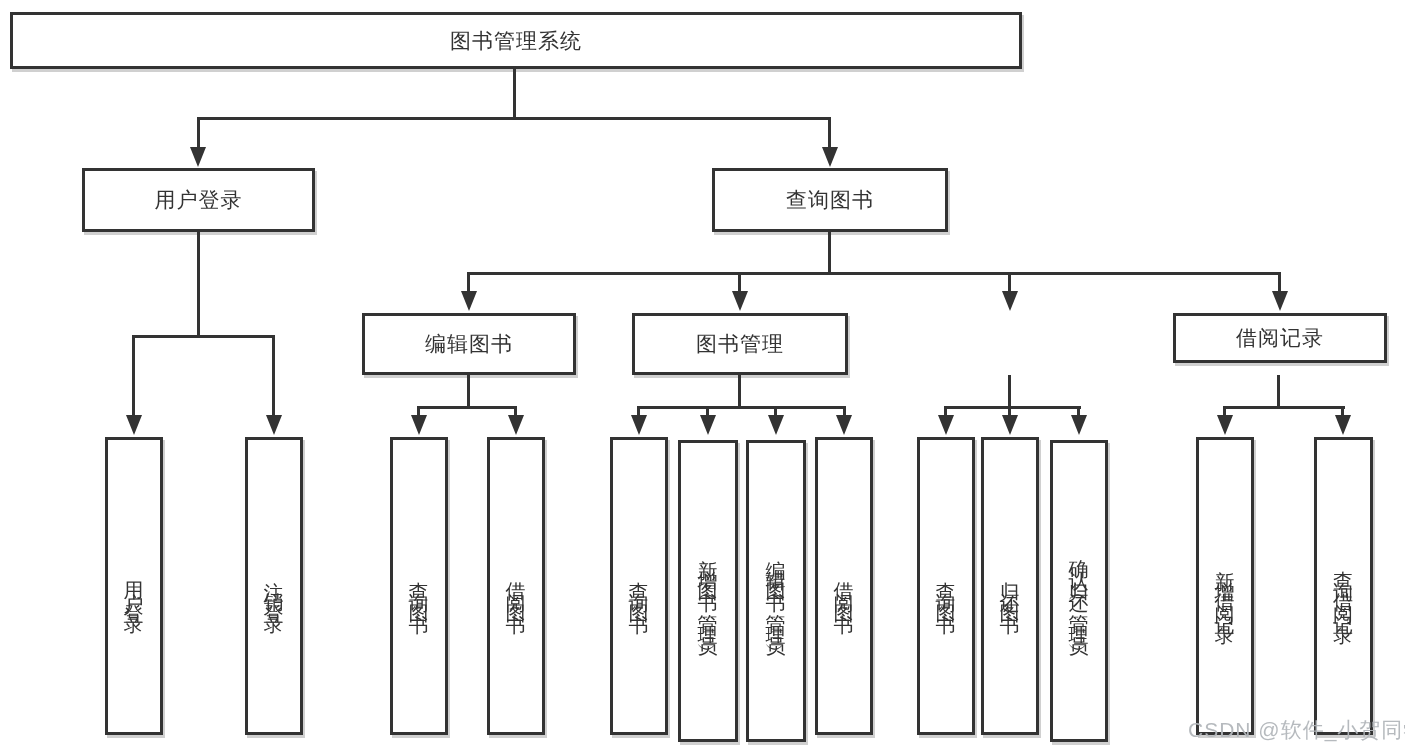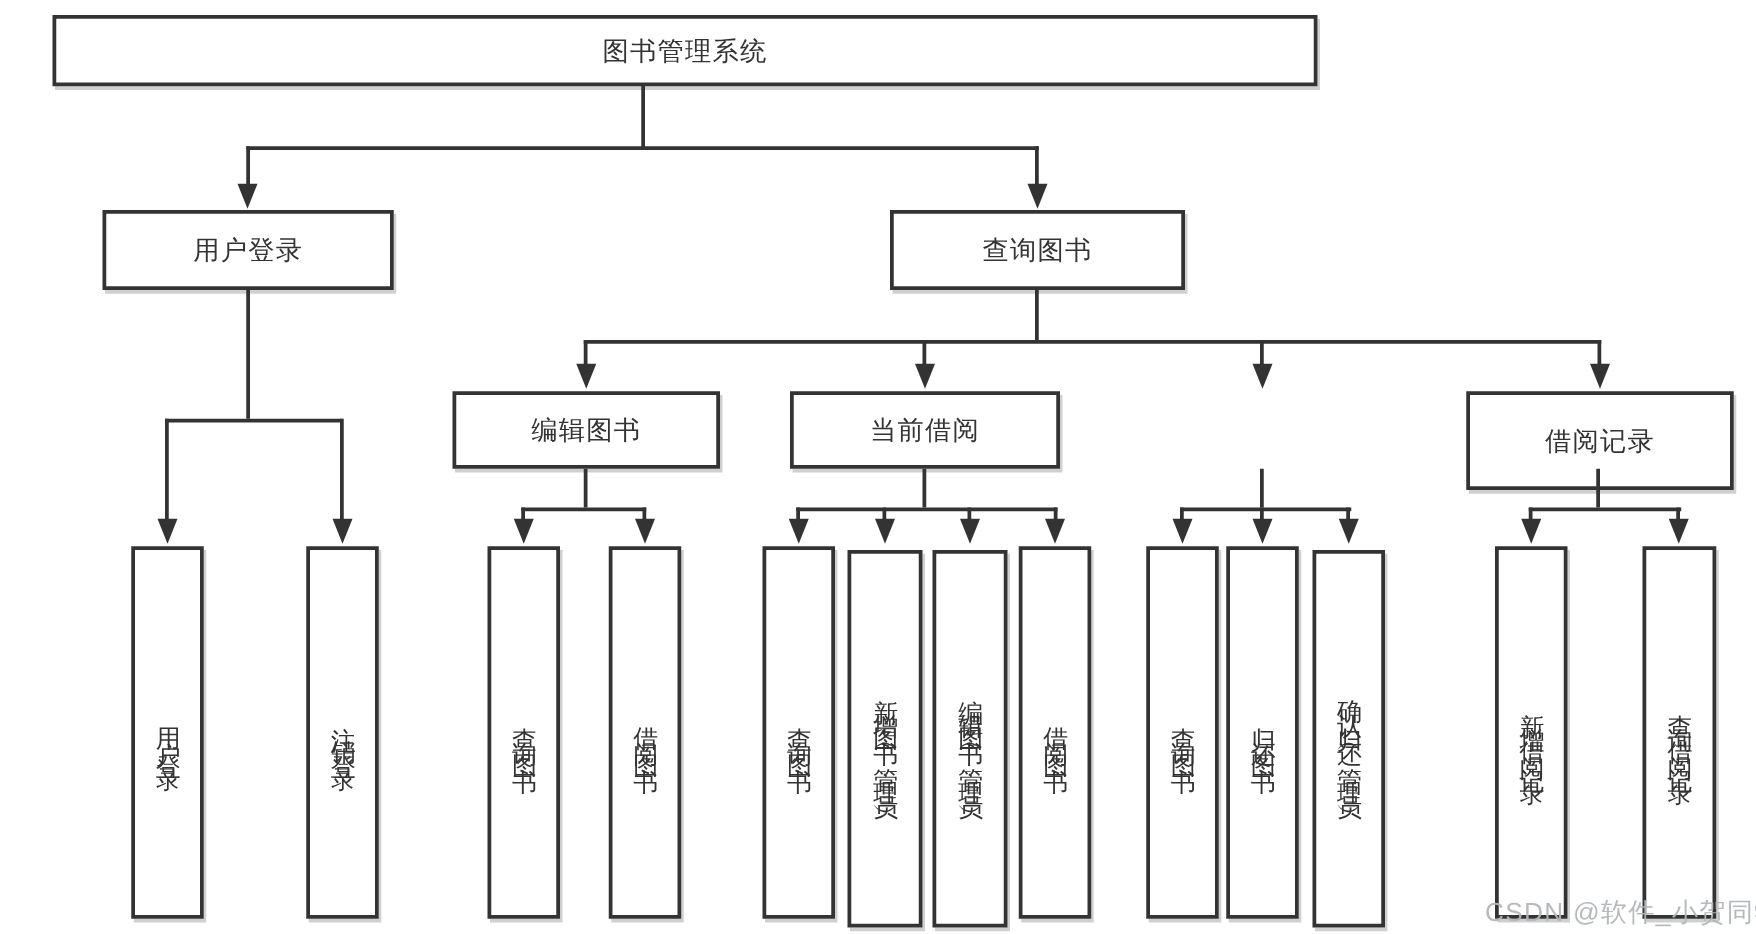--- a/index.html
+++ b/index.html
@@ -46,21 +46,21 @@
     color:rgba(178,182,186,0.95);
     letter-spacing:1px;
     white-space:nowrap;
   }
 </style>
 </head>
 <body>
 
 <div id="stage">
 
-  <div class="box" style="left:10px;top:12px;width:1012px;height:57px;margin-left:32px;">
+  <div class="box" style="left:10px;top:12px;width:1012px;height:57px;">
     <span>图书管理系统</span>
   </div>
 
   <div class="line" style="left:513px;top:68px;width:3px;height:50px;"></div>
   <div class="line" style="left:197px;top:117px;width:634px;height:3px;"></div>
   <div class="line" style="left:197px;top:117px;width:3px;height:34px;"></div>
   <div class="line" style="left:828px;top:117px;width:3px;height:34px;"></div>
   <div class="arrow" style="left:190px;top:147px;"></div>
   <div class="arrow" style="left:822px;top:147px;"></div>
 
@@ -86,23 +86,23 @@
   <div class="line" style="left:1278px;top:272px;width:3px;height:24px;"></div>
   <div class="arrow" style="left:461px;top:291px;"></div>
   <div class="arrow" style="left:732px;top:291px;"></div>
   <div class="arrow" style="left:1002px;top:291px;"></div>
   <div class="arrow" style="left:1272px;top:291px;"></div>
 
   <div class="box" style="left:362px;top:313px;width:214px;height:62px;">
     <span>编辑图书</span>
   </div>
   <div class="box" style="left:632px;top:313px;width:216px;height:62px;">
-    <span>当前借阅</span>
+    <span>图书管理</span>
   </div>
-  <div class="box" style="left:1173px;top:313px;width:214px;height:79px;">
+  <div class="box" style="left:1173px;top:313px;width:214px;height:50px;">
     <span>借阅记录</span>
   </div>
 
   <div class="line" style="left:467px;top:375px;width:3px;height:31px;"></div>
   <div class="line" style="left:417px;top:406px;width:100px;height:3px;"></div>
   <div class="line" style="left:417px;top:406px;width:3px;height:14px;"></div>
   <div class="line" style="left:514px;top:406px;width:3px;height:14px;"></div>
   <div class="arrow" style="left:411px;top:415px;"></div>
   <div class="arrow" style="left:508px;top:415px;"></div>
 

